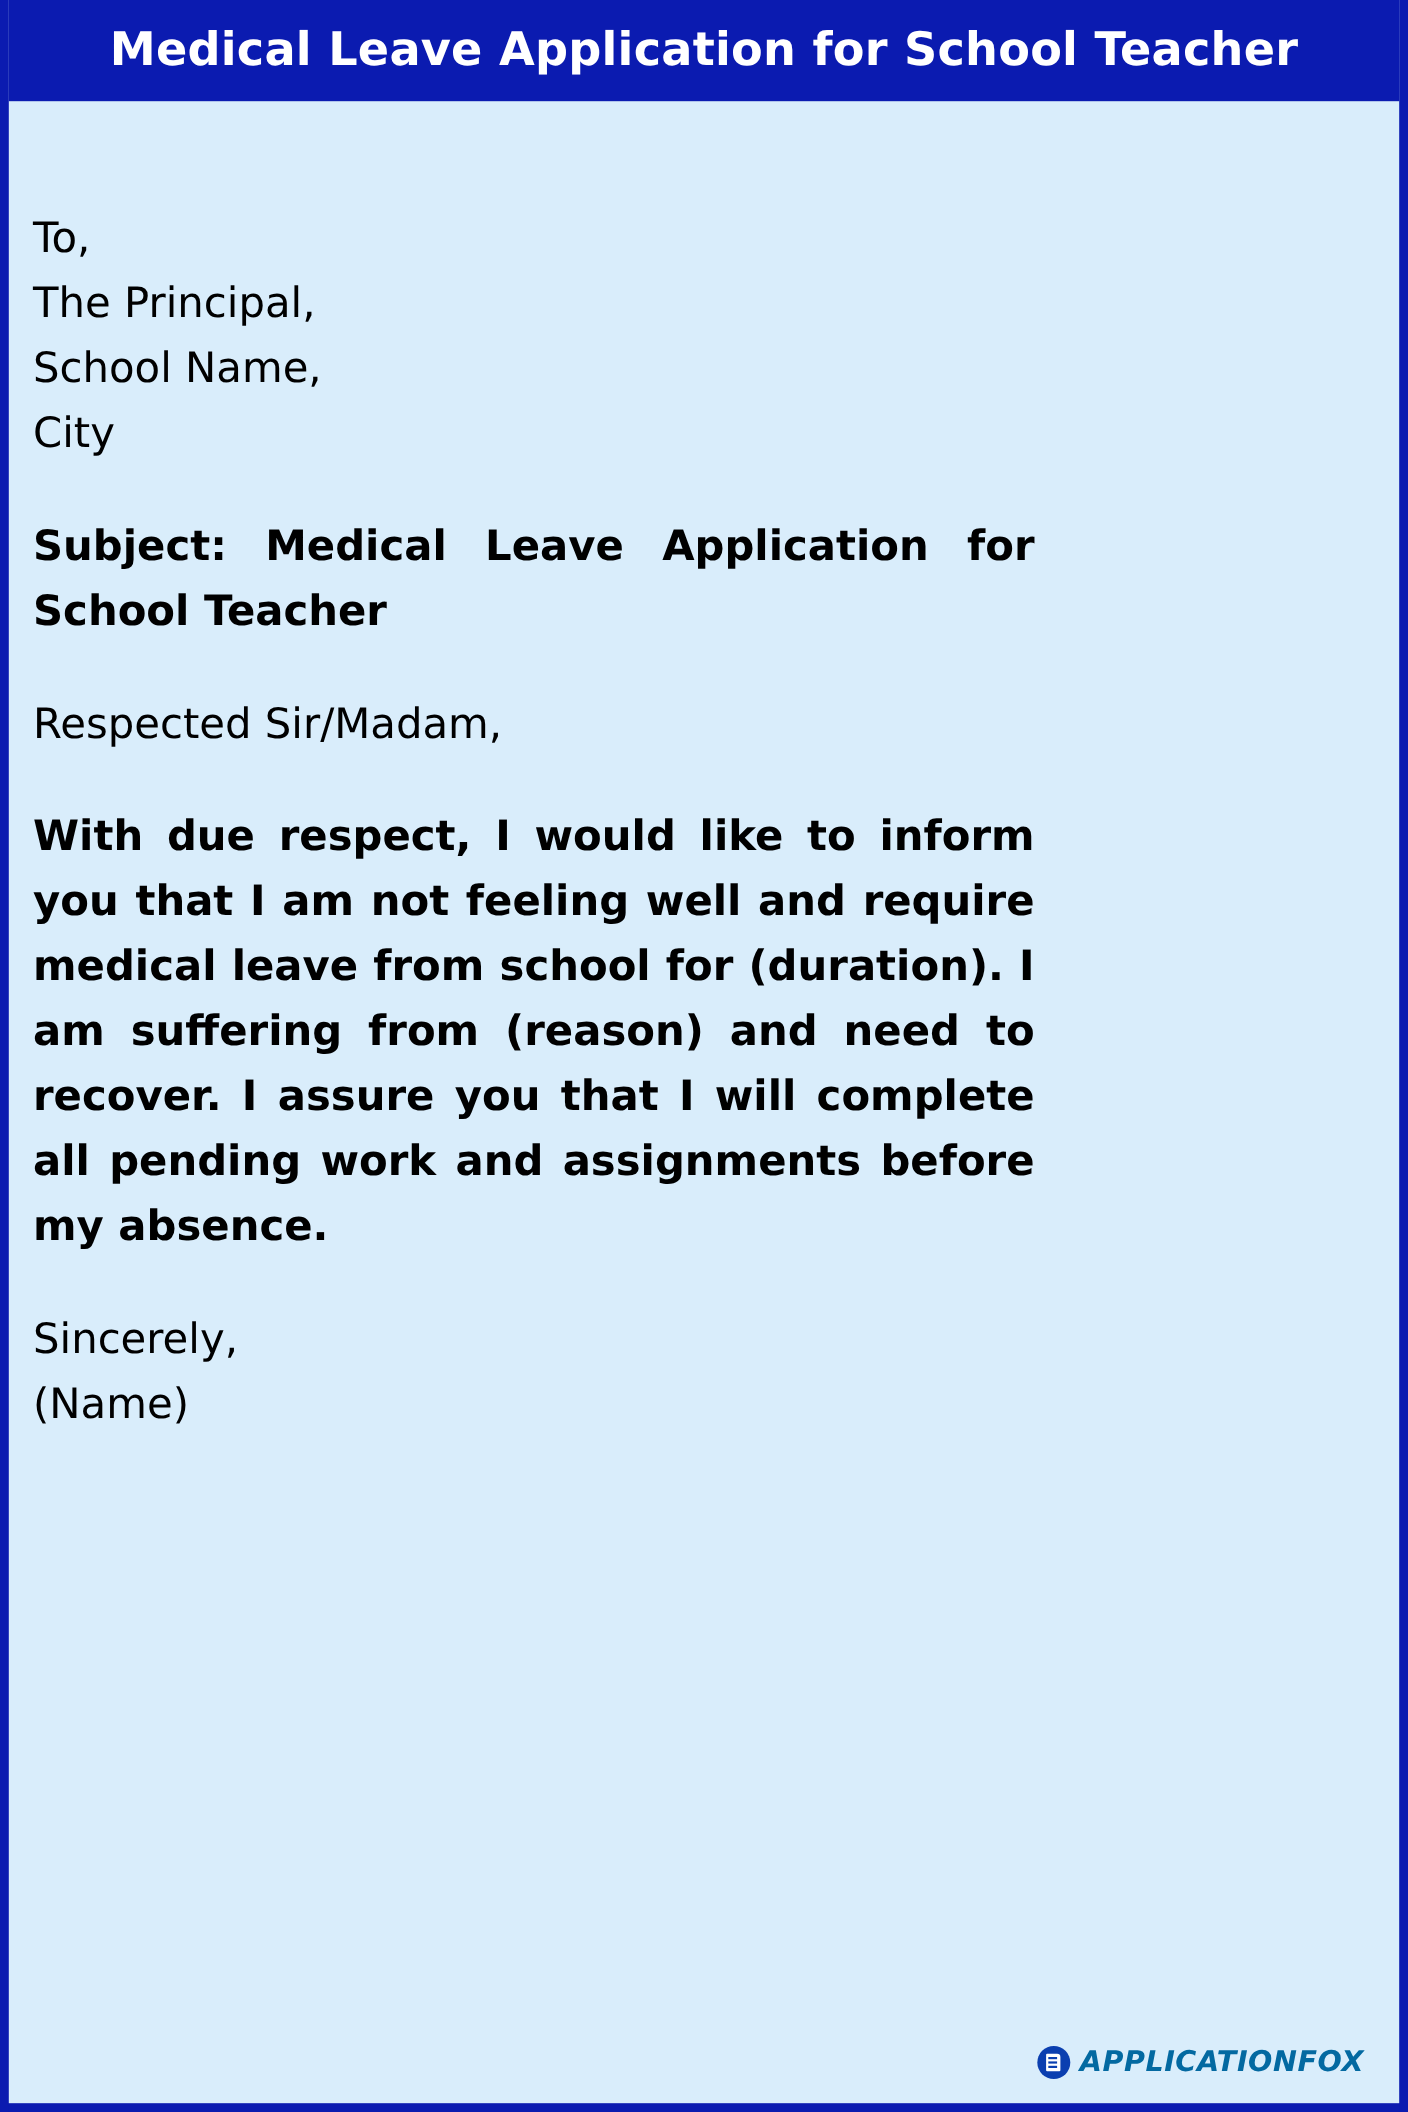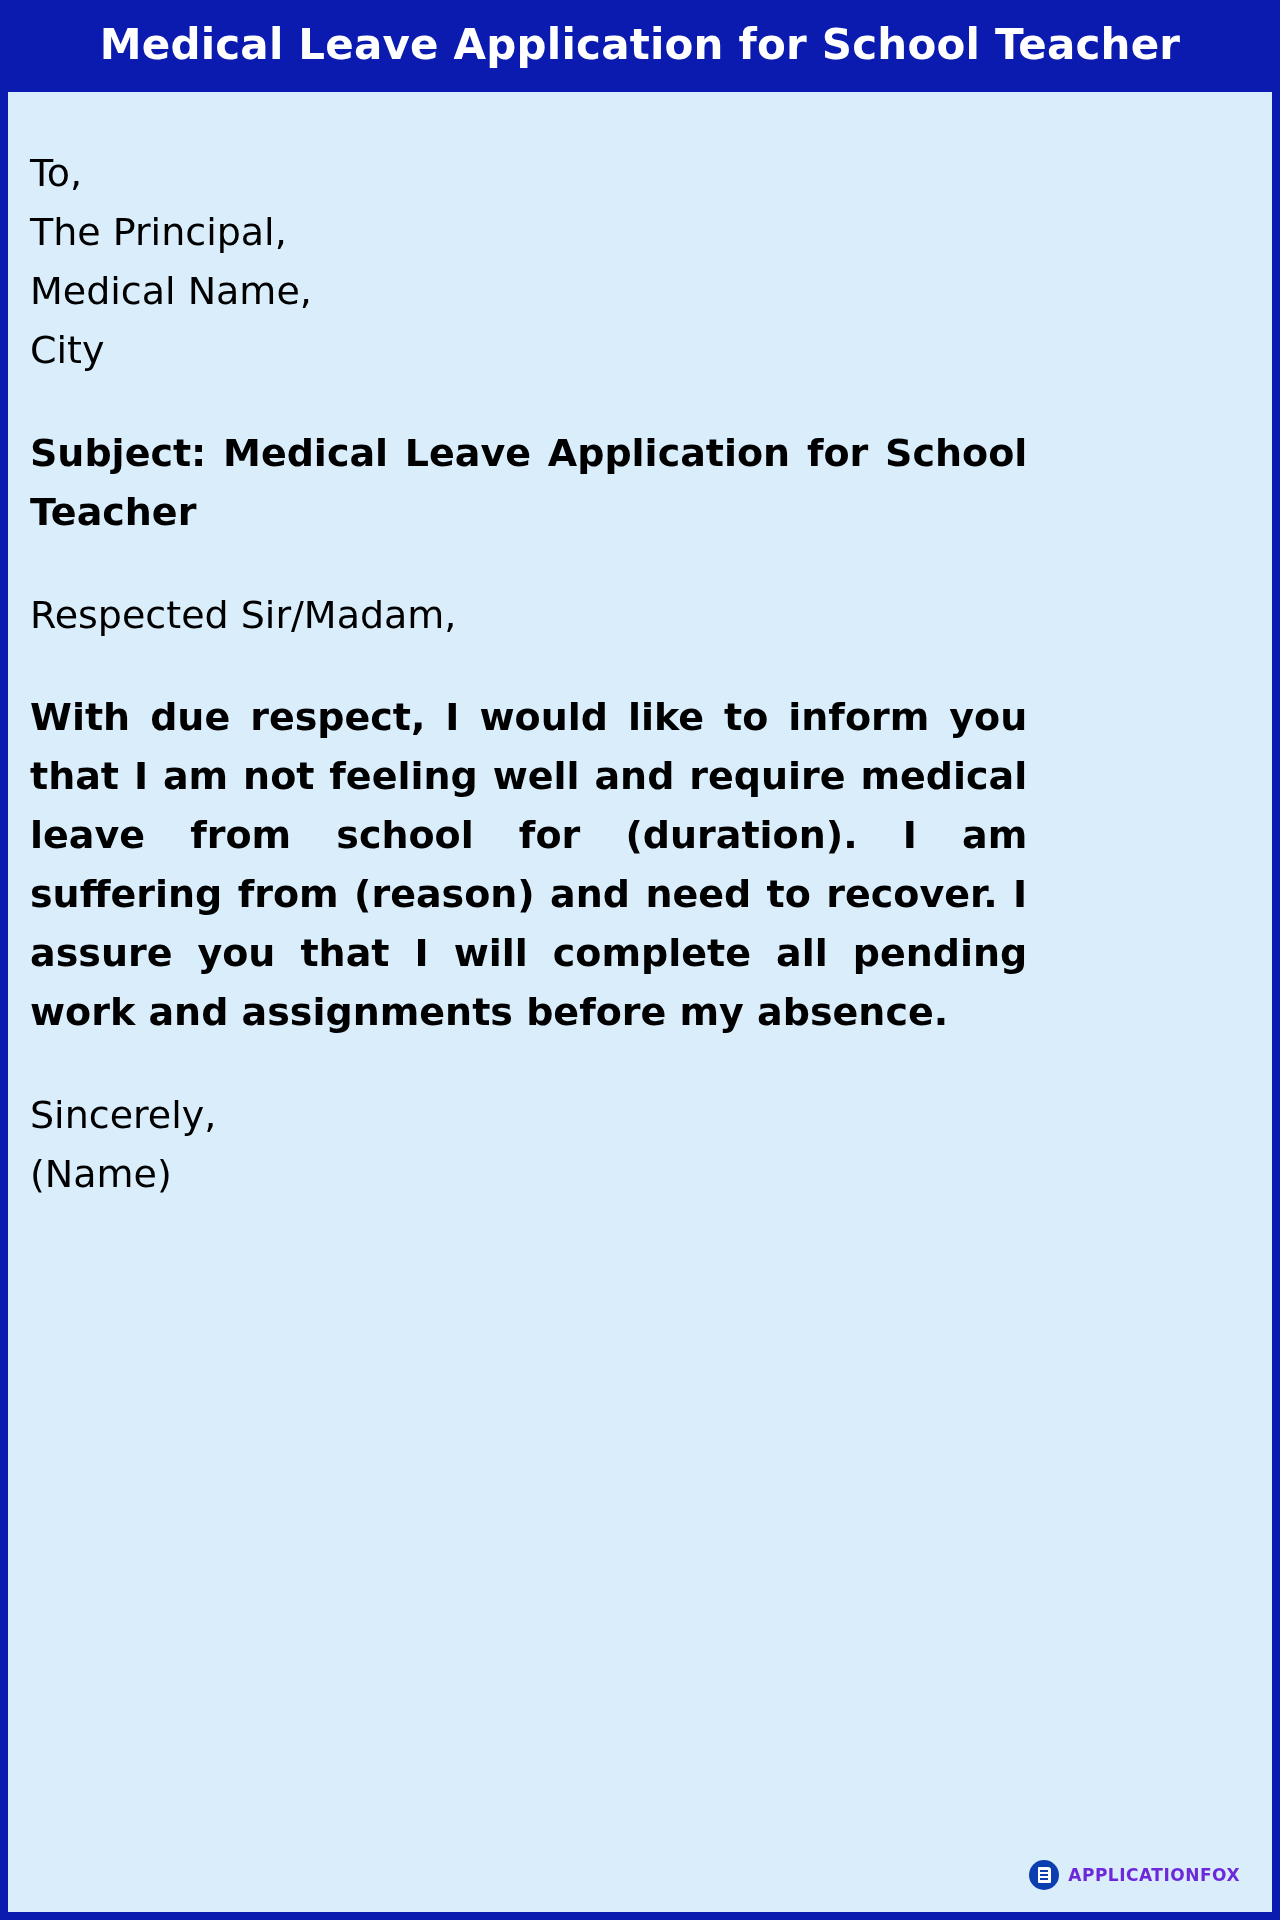--- a/index.html
+++ b/index.html
@@ -16,20 +16,21 @@
     position: relative;
     width: 1280px;
     height: 1920px;
     background: #d9edfb;
     box-sizing: border-box;
     border-left: 8px solid #0b1bb0;
     border-right: 8px solid #0b1bb0;
     border-bottom: 8px solid #0b1bb0;
     display: flex;
     flex-direction: column;
+    gap: 43px;
   }
   .title-bar {
     background: #0b1bb0;
     color: #ffffff;
     text-align: center;
     font-size: 42px;
     font-weight: bold;
     letter-spacing: 0.2px;
     padding: 22px 20px 24px 20px;
     line-height: 1.1;
@@ -95,44 +96,45 @@
     content: "";
     position: absolute;
     left: 2px;
     top: 3px;
     width: 8px;
     height: 2px;
     background: #0b3fb0;
     box-shadow: 0 4px 0 0 #0b3fb0, 0 8px 0 0 #0b3fb0;
   }
   .brand-text {
-    font-size: 17px;
+    font-size: 26px;
     font-weight: bold;
-    color: #6d28d9;
+    font-style: italic;
+    color: #0369a1;
     letter-spacing: 0.5px;
   }
   .brand-text .light {
     font-weight: bold;
   }
 </style>
 </head>
 <body>
 
 <div class="page">
 
   <div class="title-bar">Medical Leave Application for School Teacher</div>
 
   <div class="body-area">
 
     <div class="letter">
 
       <div class="block">
         <span class="line">To,</span>
         <span class="line">The Principal,</span>
-        <span class="line">Medical Name,</span>
+        <span class="line">School Name,</span>
         <span class="line">City</span>
       </div>
 
       <div class="block justify">Subject: Medical Leave Application for School Teacher</div>
 
       <div class="block">Respected Sir/Madam,</div>
 
       <div class="block justify">With due respect, I would like to inform you that I am not feeling well and require medical leave from school for (duration). I am suffering from (reason) and need to recover. I assure you that I will complete all pending work and assignments before my absence.</div>
 
 

